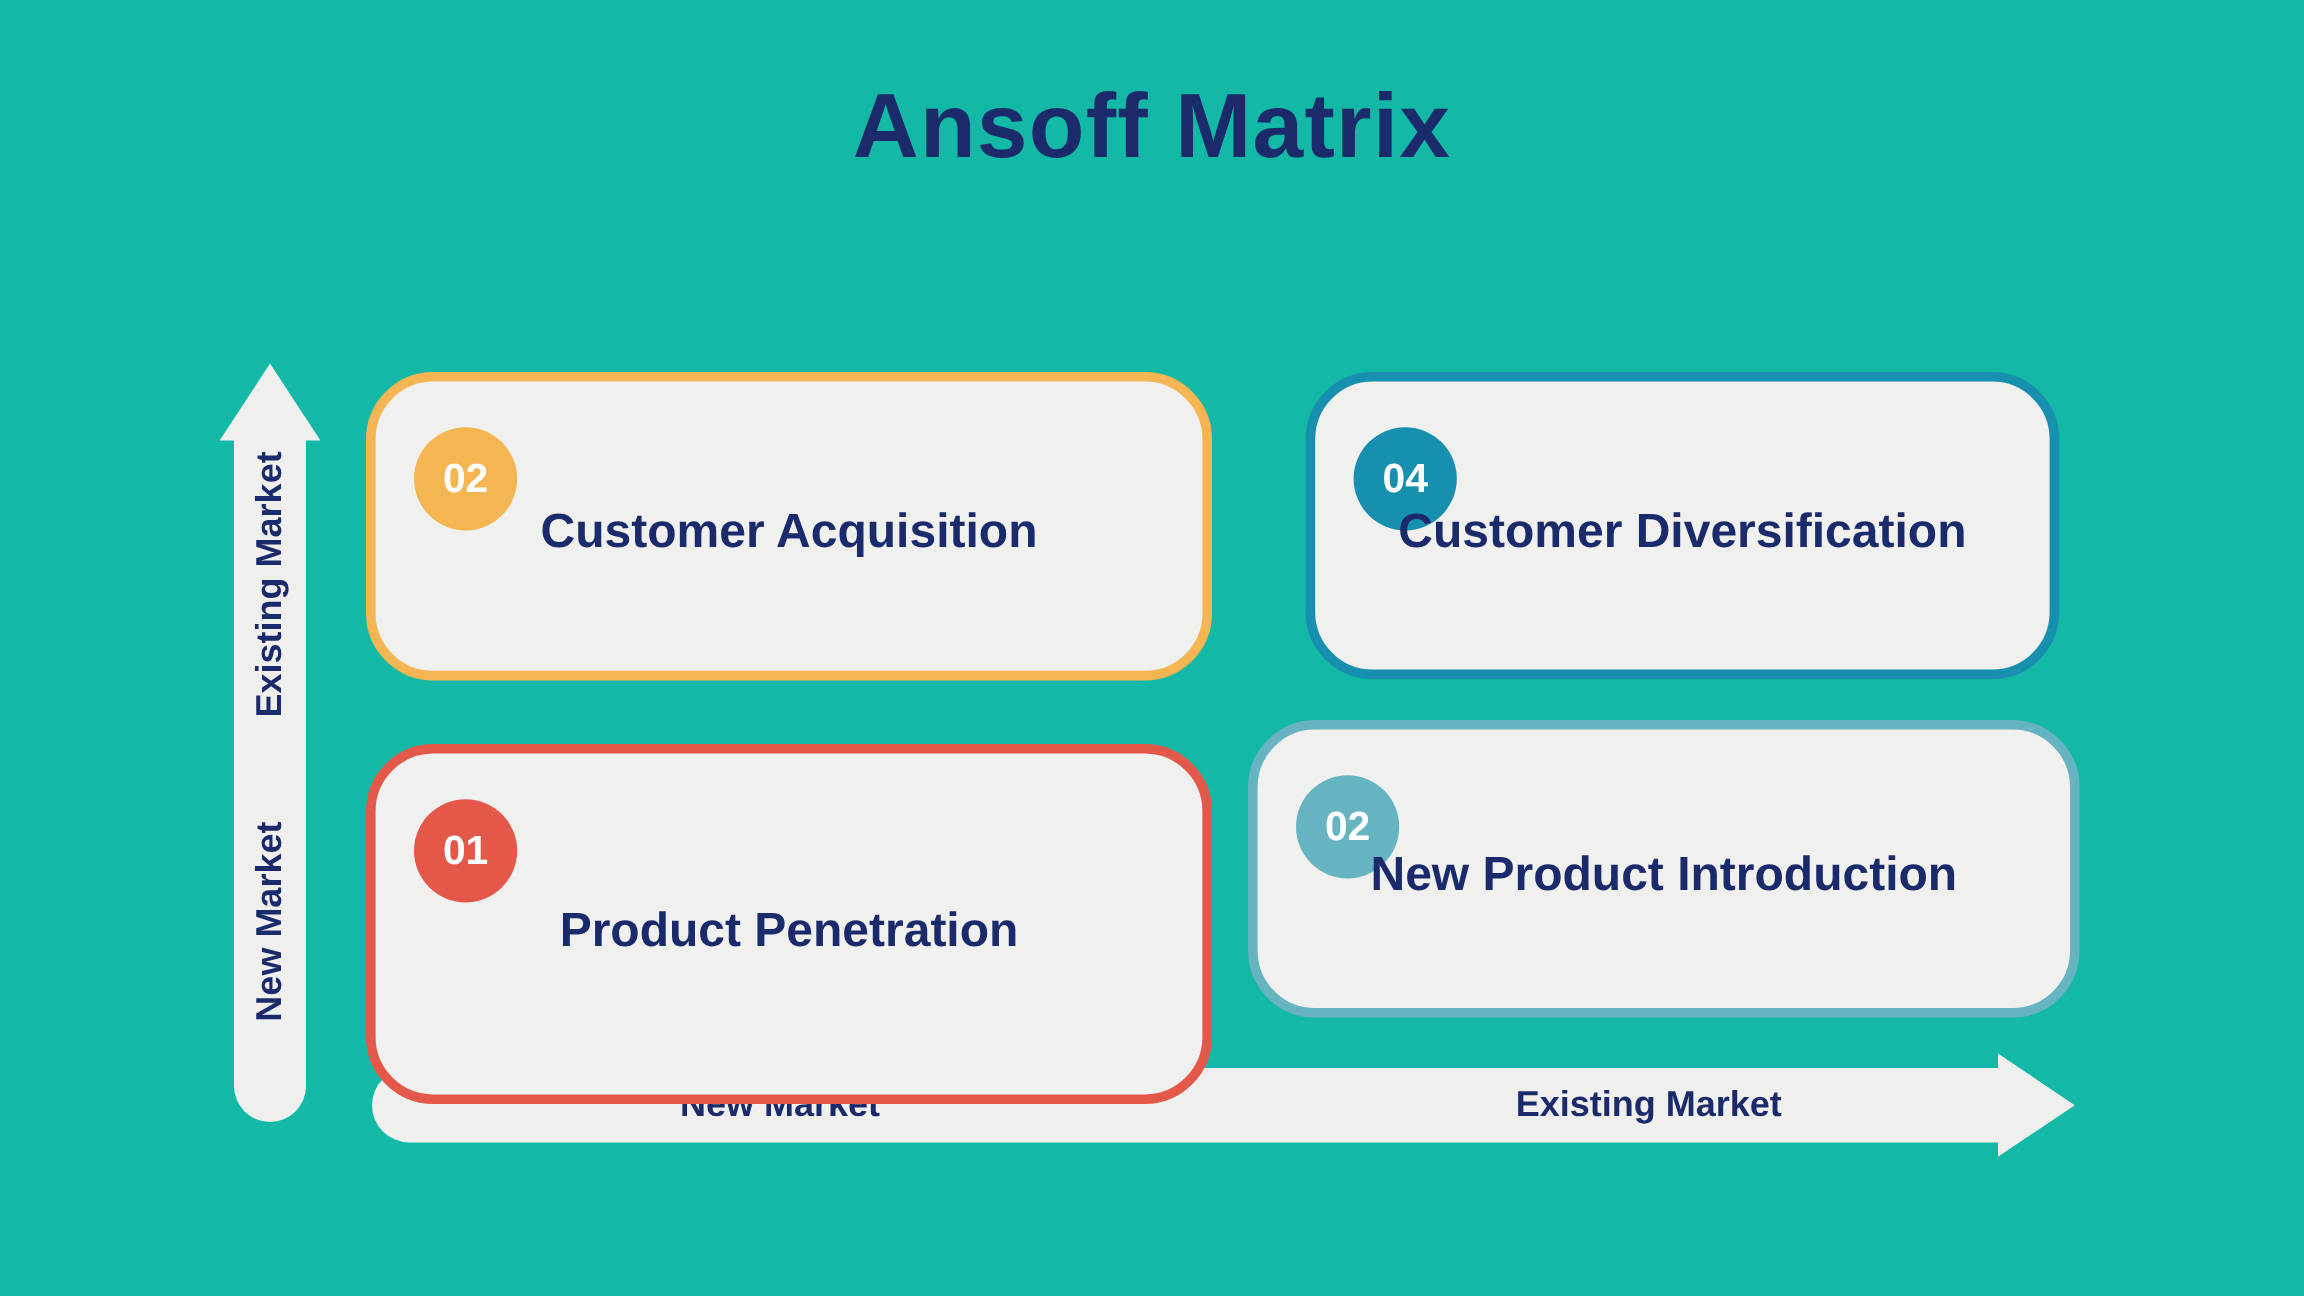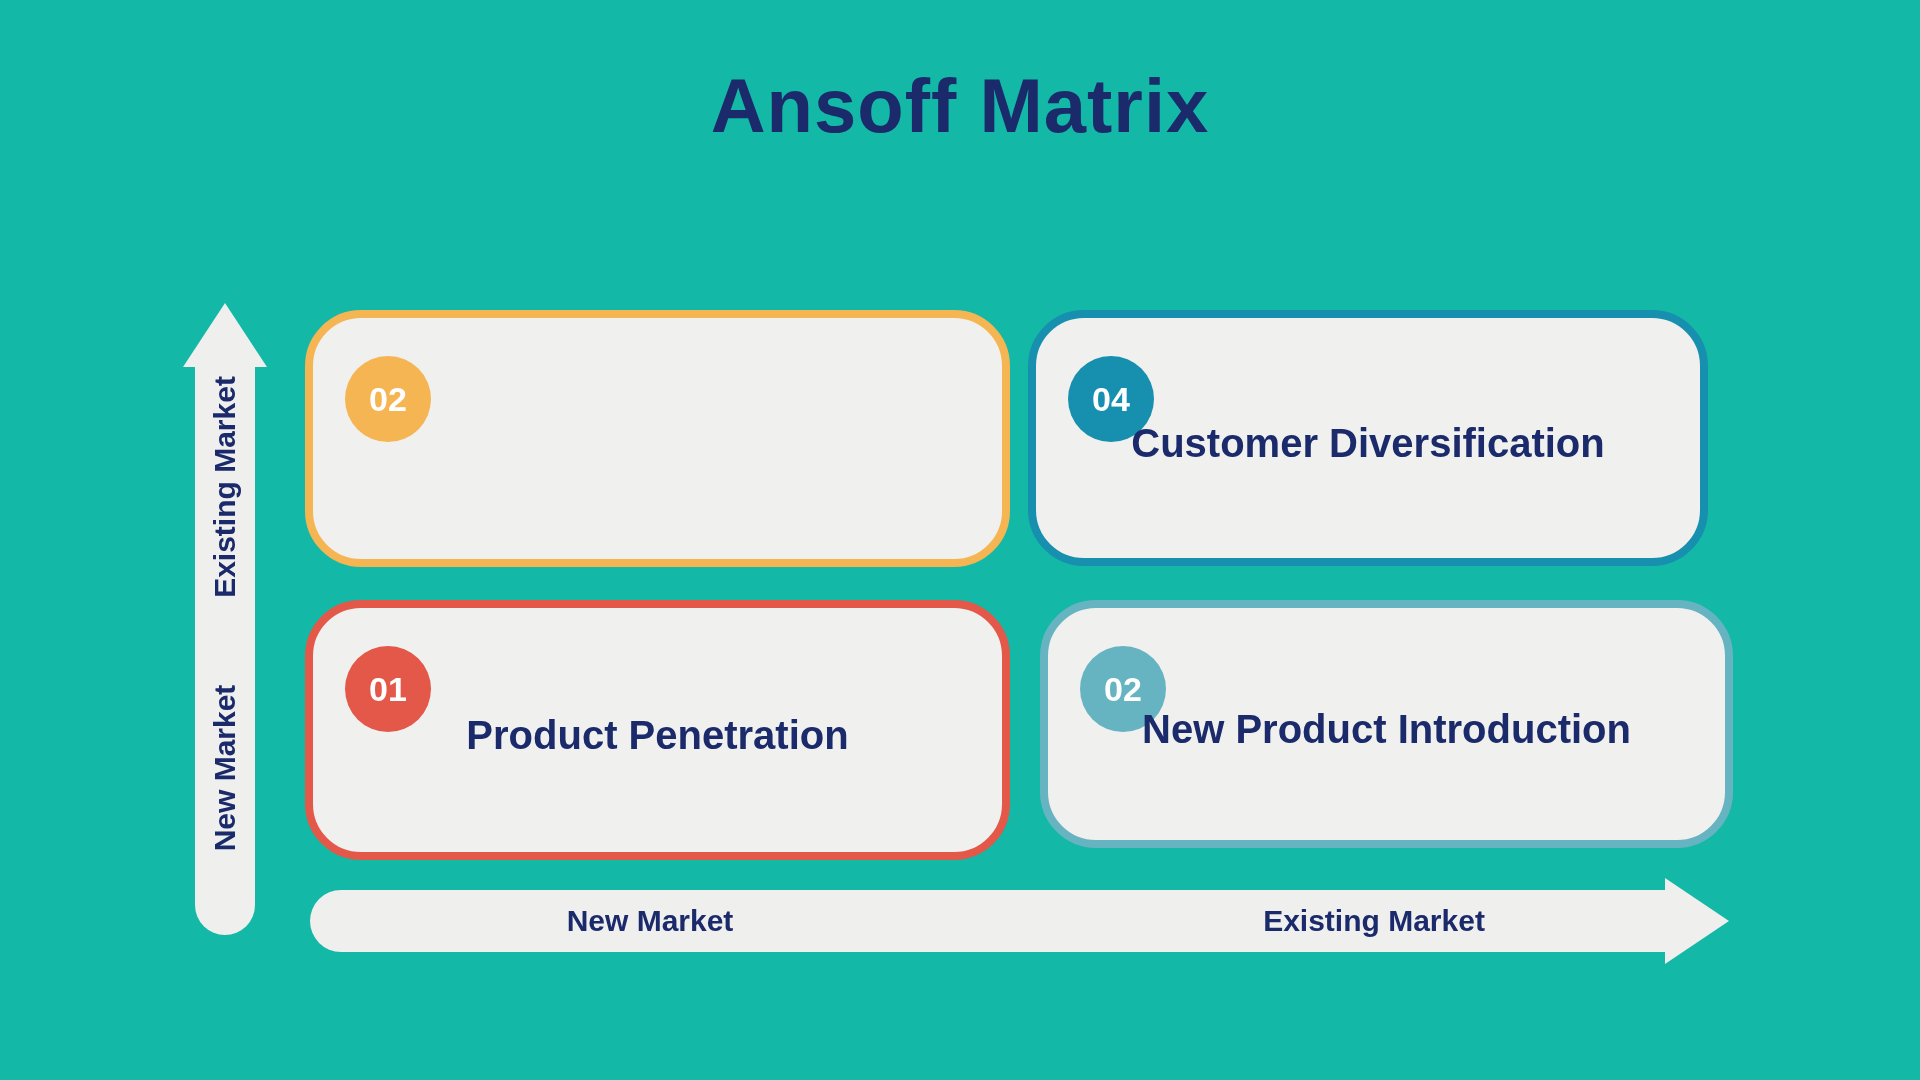--- a/index.html
+++ b/index.html
@@ -31,22 +31,22 @@
 
   
   .card {
     position: absolute;
     box-sizing: border-box;
     background: var(--card-background, #F0F0EE);
     border: 8px solid #8b5cf6;
     border-radius: 56px;
   }
   .card-tl { left: 305px;  top: 310px; width: 705px; height: 257px; }
-  .card-tr { left: 1028px; top: 310px; width: 680px; height: 256px; }
-  .card-bl { left: 305px;  top: 600px; width: 705px; height: 260px; }
+  .card-tr { left: 1088px; top: 310px; width: 628px; height: 256px; }
+  .card-bl { left: 305px;  top: 620px; width: 705px; height: 300px; }
   .card-br { left: 1040px; top: 600px; width: 693px; height: 248px; }
 
   .badge {
     position: absolute;
     left: 32px;
     top: 38px;
     width: 86px;
     height: 86px;
     border-radius: 50%;
     display: flex;
@@ -143,20 +143,21 @@
   <div class="v-axis-label v-label-upper">Existing Market</div>
   <div class="v-axis-label v-label-lower">New Market</div>
 
   <div class="h-axis-shaft"></div>
   <div class="h-axis-head"></div>
   <div class="h-axis-label h-label-left">New Market</div>
   <div class="h-axis-label h-label-right">Existing Market</div>
 
   <div class="card card-tl" style="border-color: rgb(245, 181, 83);">
     <div class="badge" style="background: rgb(245, 181, 83);">02</div>
+    <div class="card-title">Customer Acquisition</div>
   </div>
 
   <div class="card card-tr" style="border-color: rgb(23, 143, 175);">
     <div class="badge" style="background: rgb(23, 143, 175);">04</div>
     <div class="card-title">Customer Diversification</div>
   </div>
 
   <div class="card card-bl" style="border-color: rgb(228, 88, 74);">
     <div class="badge" style="background: rgb(228, 88, 74);">01</div>
     <div class="card-title">Product Penetration</div>

